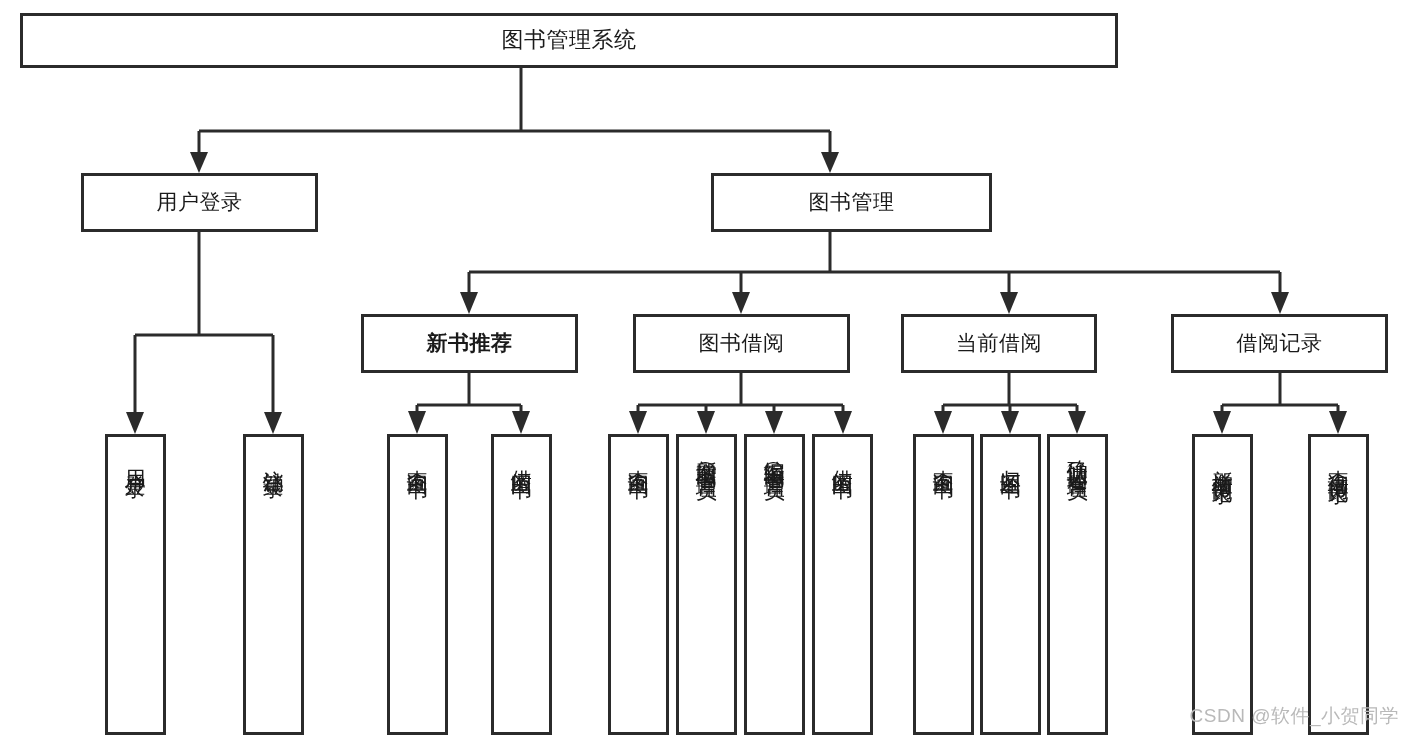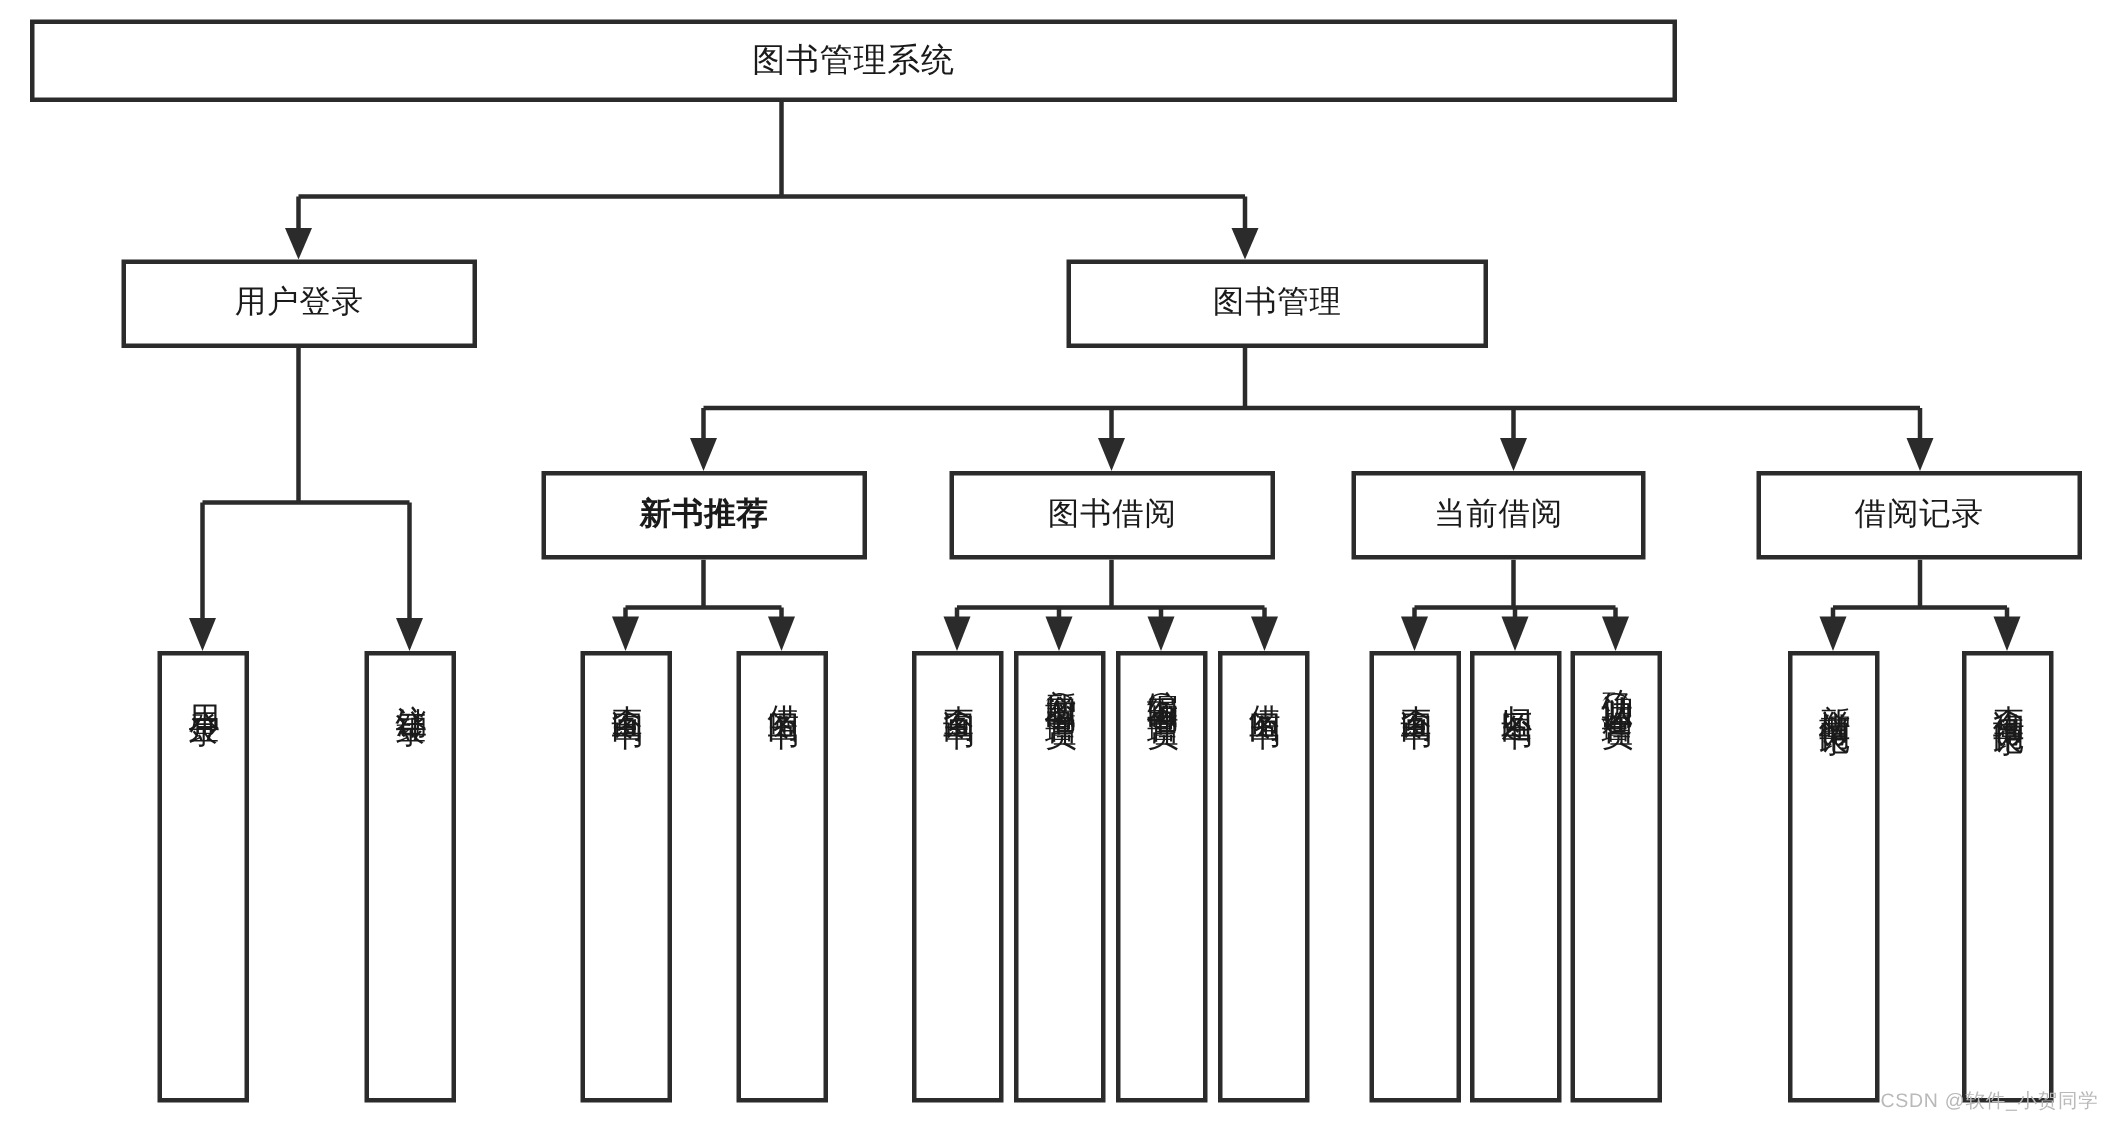--- a/index.html
+++ b/index.html
@@ -76,22 +76,22 @@
     white-space: nowrap;
   }
   .node.vert.tall-text {
     padding-top: 6px;
   }
 
   
   #watermark {
     position: absolute;
     right: 6px;
-    bottom: 4px;
-    font-size: 13px;
+    bottom: 18px;
+    font-size: 19px;
     color: #b9b9b9;
     letter-spacing: 0.5px;
     user-select: none;
     white-space: nowrap;
   }
 </style>
 </head>
 <body>
 
 <div id="canvas">

